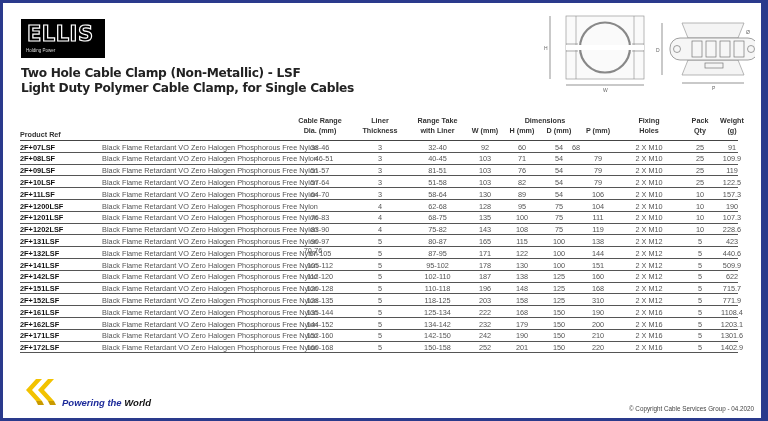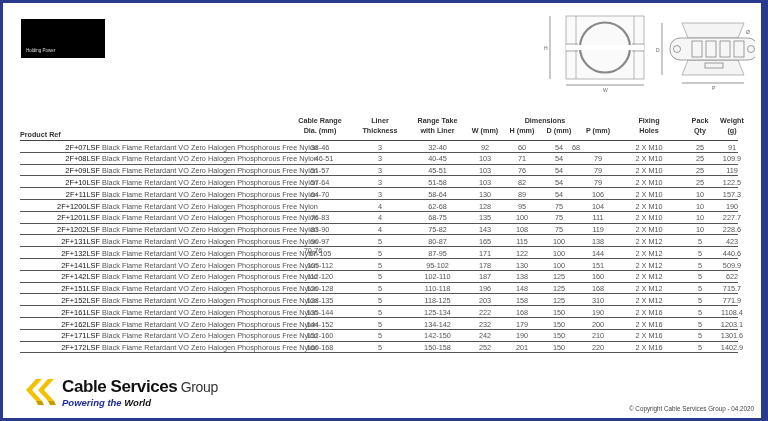--- a/index.html
+++ b/index.html
@@ -32,38 +32,41 @@
   .diagram { position: absolute; left: 540px; top: 10px; width: 215px; height: 85px; }
 
   .table { position: absolute; left: 20px; top: 112px; width: 718px; font-size: 7.5px; }
   .hdr { position: relative; height: 28px; border-bottom: 1.3px solid #444; }
   .hdr .h {
     position: absolute; text-align: center; font-weight: bold; color: #333;
     font-size: 7.2px; line-height: 10px; font-family: "Liberation Sans", sans-serif;
   }
   .row { position: relative; height: 11.8px; border-bottom: 1.2px solid #555; box-sizing: border-box; }
   .row .c { position: absolute; top: 1.6px; text-align: center; color: #555; font-size: 7.3px; }
-  .row .ref { text-align: right; color: #111; font-weight: normal; font-size: 7.4px; }
+  .row .ref { text-align: left; color: #111; font-weight: bold; font-size: 7.4px; }
 
   .csg { position: absolute; left: 22px; top: 375px; width: 200px; height: 36px; }
   .csg .name { position: absolute; left: 40px; top: 2px; font-size: 17px; font-weight: bold; color: #111; letter-spacing: -0.4px; }
   .csg .grp { font-weight: normal; color: #333; font-size: 14px; }
   .csg .slogan { position: absolute; left: 40px; top: 22px; font-size: 9.5px; font-style: italic; font-weight: bold; color: #1c2a9a; }
   .copyright { position: absolute; right: 14px; top: 405px; font-size: 6.3px; color: #444; }
 </style>
 </head>
 <body>
 
 <div class="frame"></div>
 
 <div class="logo">
+  <span class="word">ELLIS</span>
   <span class="tag">Holding Power</span>
 </div>
 
 <div class="title">
+  <div>Two Hole Cable Clamp (Non-Metallic) - LSF</div>
+  <div>Light Duty Polymer Cable Clamp, for Single Cables</div>
 </div>
 
 <svg class="diagram" viewBox="0 0 215 85" xmlns="http://www.w3.org/2000/svg">
   <g stroke="#999" fill="none" stroke-width="0.7">
     <rect x="26" y="6" width="78" height="63" fill="#fafafa"></rect>
     <line x1="36" y1="6" x2="36" y2="69"></line>
       <line x1="94" y1="6" x2="94" y2="69"></line>
     <circle cx="65" cy="37.5" r="25" stroke="#888" stroke-width="2.2"></circle>
     <rect x="26" y="35" width="78" height="5" fill="#fff" stroke="none"></rect>
     <path d="M26 34 h12 M92 34 h12 M26 41 h12 M92 41 h12" stroke="#888"></path>
@@ -151,21 +154,21 @@
         <div class="c" style="left: 558px; width: 40px;">79</div>
         <div class="c" style="left: 604px; width: 50px;">2 X M10</div>
         <div class="c" style="left: 665px; width: 30px;">25</div>
         <div class="c" style="left: 694px; width: 36px;">109.9</div>
       </div>
       <div class="row">
         <div class="c ref" style="left: 0px; width: 80px;">2F+09LSF</div>
         <div class="c" style="left: 60px; width: 260px;">Black Flame Retardant VO Zero Halogen Phosphorous Free Nylon</div>
         <div class="c" style="left: 270px; width: 60px;">51-57</div>
         <div class="c" style="left: 335px; width: 50px;">3</div>
-        <div class="c" style="left: 390px; width: 55px;">45-51</div>
+        <div class="c" style="left: 390px; width: 55px;">81-51</div>
         <div class="c" style="left: 445px; width: 40px;">103</div>
         <div class="c" style="left: 482px; width: 40px;">76</div>
         <div class="c" style="left: 519px; width: 40px;">54</div>
         <div class="c" style="left: 558px; width: 40px;">79</div>
         <div class="c" style="left: 604px; width: 50px;">2 X M10</div>
         <div class="c" style="left: 665px; width: 30px;">25</div>
         <div class="c" style="left: 694px; width: 36px;">119</div>
       </div>
       <div class="row">
         <div class="c ref" style="left: 0px; width: 80px;">2F+10LSF</div>
@@ -214,21 +217,21 @@
         <div class="c" style="left: 60px; width: 260px;">Black Flame Retardant VO Zero Halogen Phosphorous Free Nylon</div>
         <div class="c" style="left: 270px; width: 60px;">76-83</div>
         <div class="c" style="left: 335px; width: 50px;">4</div>
         <div class="c" style="left: 390px; width: 55px;">68-75</div>
         <div class="c" style="left: 445px; width: 40px;">135</div>
         <div class="c" style="left: 482px; width: 40px;">100</div>
         <div class="c" style="left: 519px; width: 40px;">75</div>
         <div class="c" style="left: 558px; width: 40px;">111</div>
         <div class="c" style="left: 604px; width: 50px;">2 X M10</div>
         <div class="c" style="left: 665px; width: 30px;">10</div>
-        <div class="c" style="left: 694px; width: 36px;">227.7</div>
+        <div class="c" style="left: 694px; width: 36px;">107.3</div>
       </div>
       <div class="row">
         <div class="c ref" style="left: 0px; width: 80px;">2F+1202LSF</div>
         <div class="c" style="left: 60px; width: 260px;">Black Flame Retardant VO Zero Halogen Phosphorous Free Nylon</div>
         <div class="c" style="left: 270px; width: 60px;">83-90</div>
         <div class="c" style="left: 335px; width: 50px;">4</div>
         <div class="c" style="left: 390px; width: 55px;">75-82</div>
         <div class="c" style="left: 445px; width: 40px;">143</div>
         <div class="c" style="left: 482px; width: 40px;">108</div>
         <div class="c" style="left: 519px; width: 40px;">75</div>
@@ -379,17 +382,16 @@
       </div>
     </div>
 </div>
 
 <div class="csg">
   <svg width="36" height="30" viewBox="0 0 36 30" style="position:absolute;left:0;top:2px;">
     <path d="M14 2 L4 13 L14 24 L20 24 L10 13 L20 2 Z" fill="#f2c200"></path>
     <path d="M26 2 L16 13 L26 24 L32 24 L22 13 L32 2 Z" fill="#f2c200"></path>
     <path d="M14 24 L20 24 L22 28 L16 28 Z M26 24 L32 24 L34 28 L28 28 Z" fill="#c99a00"></path>
   </svg>
-  <div class="name"><span>Cable Services</span><span class="grp"> Group</span></div>
   <div class="slogan"><span>Powering the </span><span style="color:#111">World</span></div>
 </div>
 
 <div class="copyright">© Copyright Cable Services Group - 04.2020</div>
 
 </body></html>

